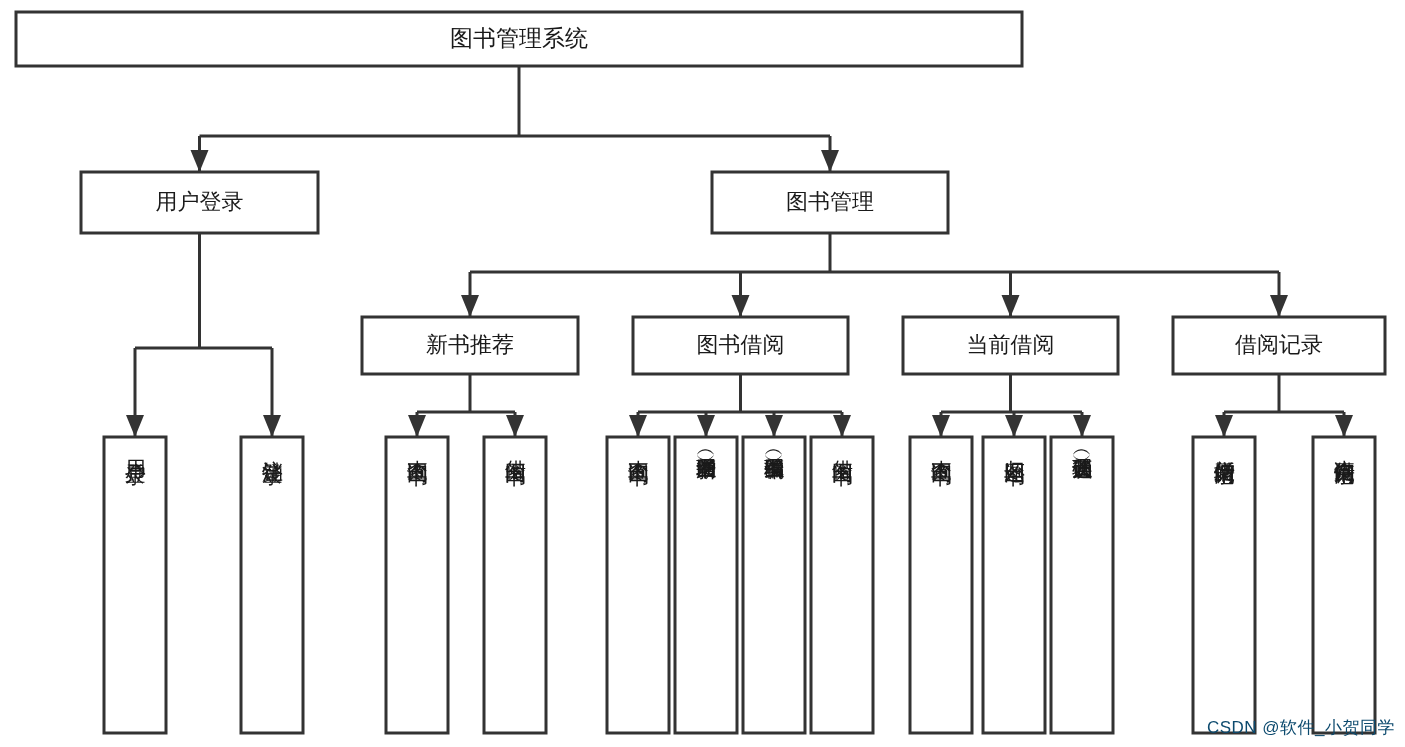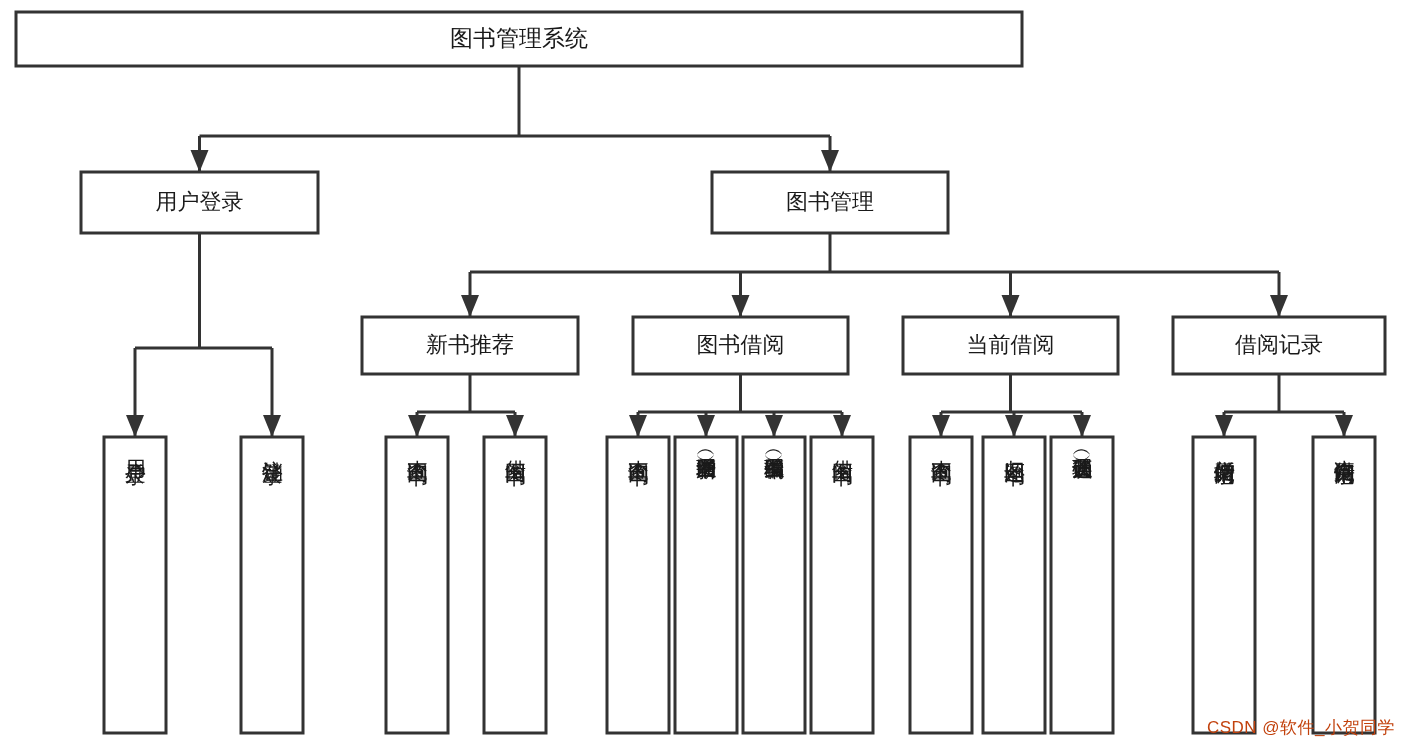--- a/index.html
+++ b/index.html
@@ -72,21 +72,21 @@
     color: #1a1a1a;
     letter-spacing: 2px;
     white-space: nowrap;
   }
   .watermark {
     position: absolute;
     right: 10px;
     bottom: 8px;
     font-family: "Liberation Sans", "DejaVu Sans", sans-serif;
     font-size: 17px;
-    color: #c2410c;
+    color: #0c4a6e;
     letter-spacing: 0.5px;
     white-space: nowrap;
   }
 </style>
 </head>
 <body>
 
 <div id="diagram-root">
 
   <svg class="diagram-canvas" viewBox="0 0 1405 747">

